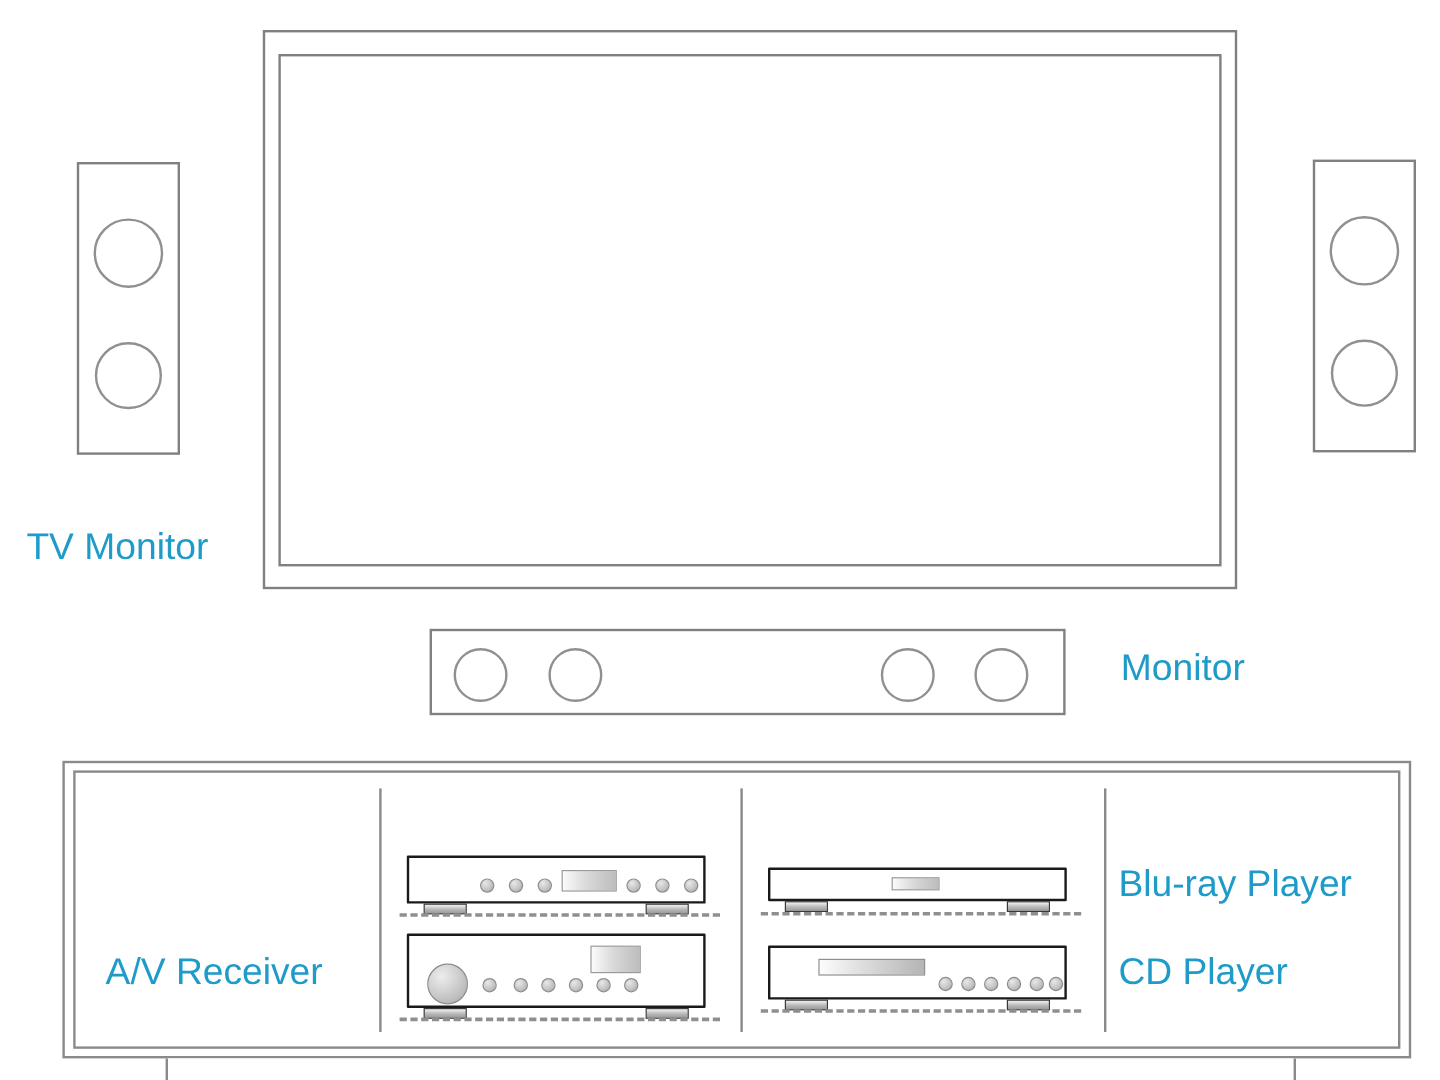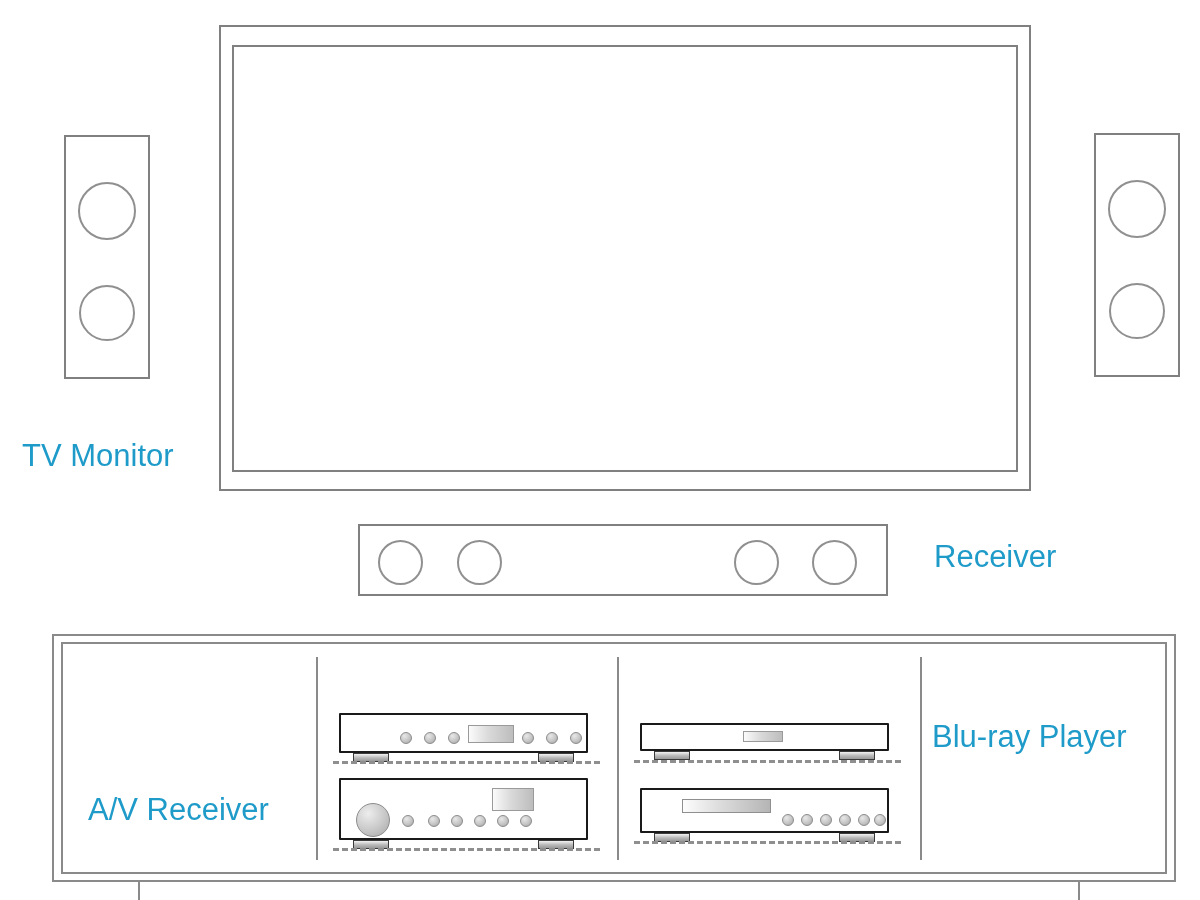--- a/index.html
+++ b/index.html
@@ -197,32 +197,33 @@
     <div class="driver d-top"></div>
     <div class="driver d-bot"></div>
   </div>
 
   <div class="soundbar">
     <div class="sb-driver" style="left:18px;"></div>
     <div class="sb-driver" style="left:97px;"></div>
     <div class="sb-driver" style="left:374px;"></div>
     <div class="sb-driver" style="left:452px;"></div>
   </div>
-  <div class="label" style="left:934px; top:525px;">Receiver</div>
+  <div class="label" style="left:934px; top:525px;">Monitor</div>
 
   <div class="cabinet-outer"></div>
   <div class="cabinet-inner"></div>
   <div class="cab-divider" style="left:316px;"></div>
   <div class="cab-divider" style="left:617px;"></div>
   <div class="cab-divider" style="left:920px;"></div>
   <div class="cabinet-base"></div>
 
   <div class="label" style="left:932px; top:705px;">Blu-ray Player</div>
 
   <div class="label" style="left:88px; top:778px;">A/V Receiver</div>
+  <div class="label" style="left:932px; top:778px;">CD Player</div>
 
   <div class="component" style="left:339px; top:697px; width:255px; height:50px;">
     <div class="chassis" style="width:249px; height:40px;"></div>
     <div class="knob-small" style="left:61px;  top:19px;"></div>
     <div class="knob-small" style="left:85px;  top:19px;"></div>
     <div class="knob-small" style="left:109px; top:19px;"></div>
     <div class="display-panel" style="left:129px; top:12px; width:46px; height:18px;"></div>
     <div class="knob-small" style="left:183px; top:19px;"></div>
     <div class="knob-small" style="left:207px; top:19px;"></div>
     <div class="knob-small" style="left:231px; top:19px;"></div>

